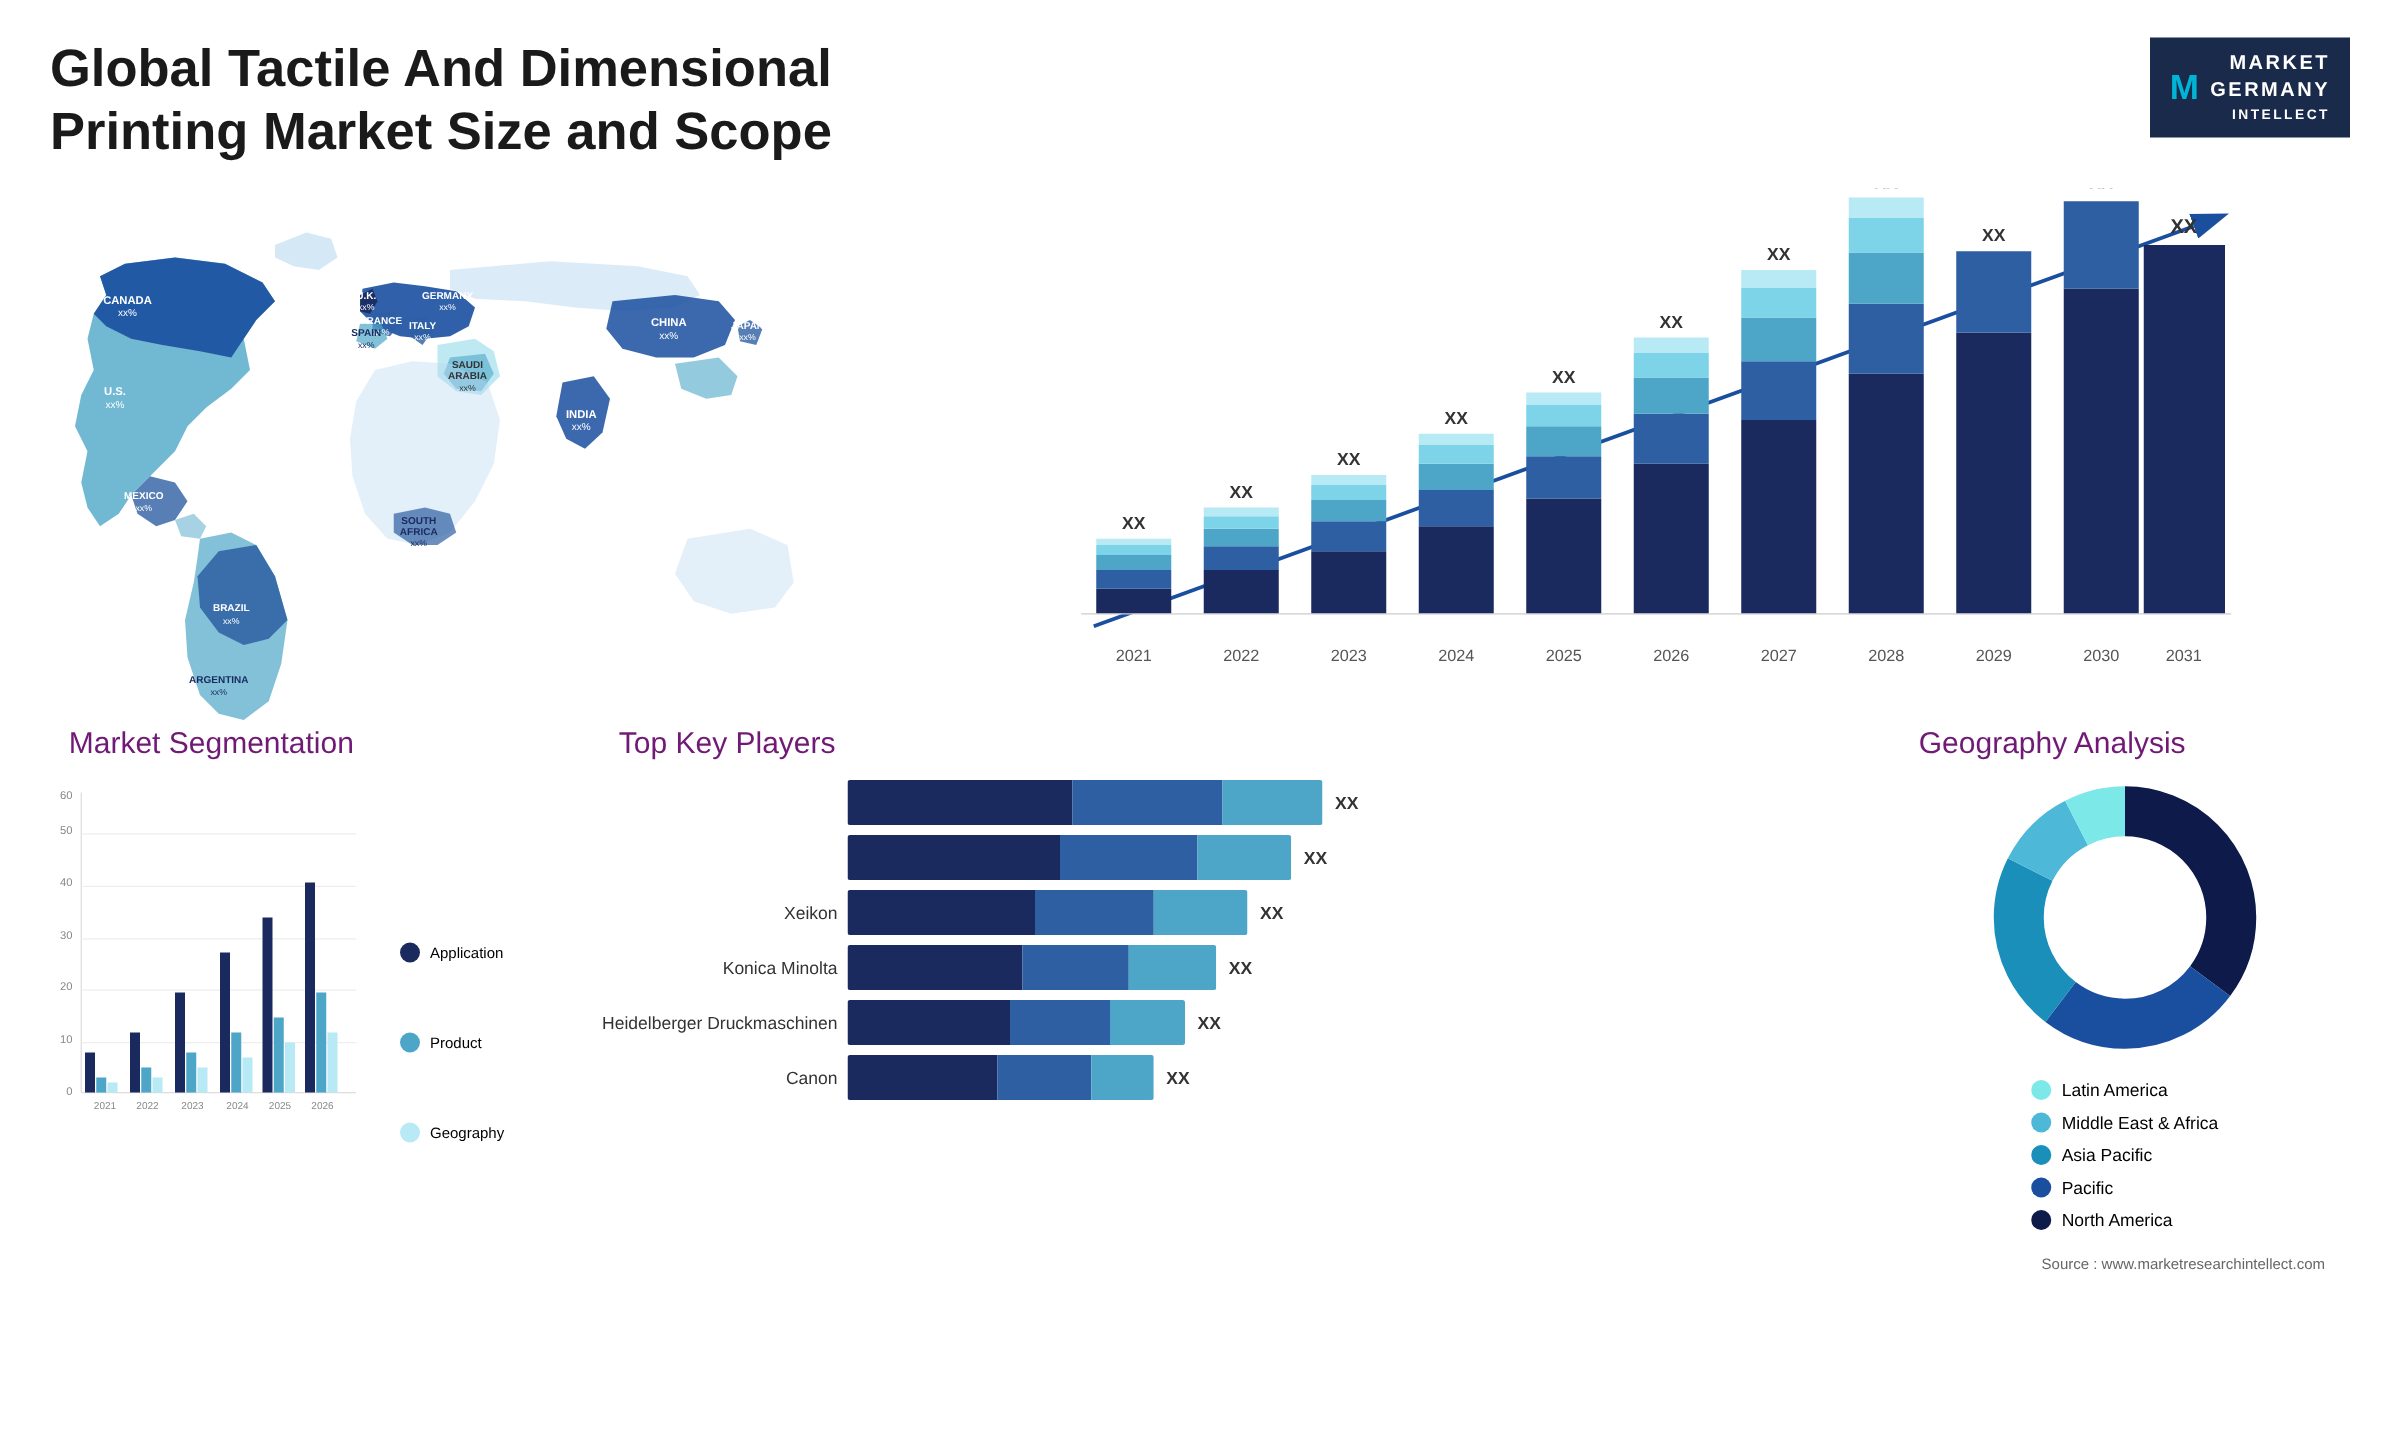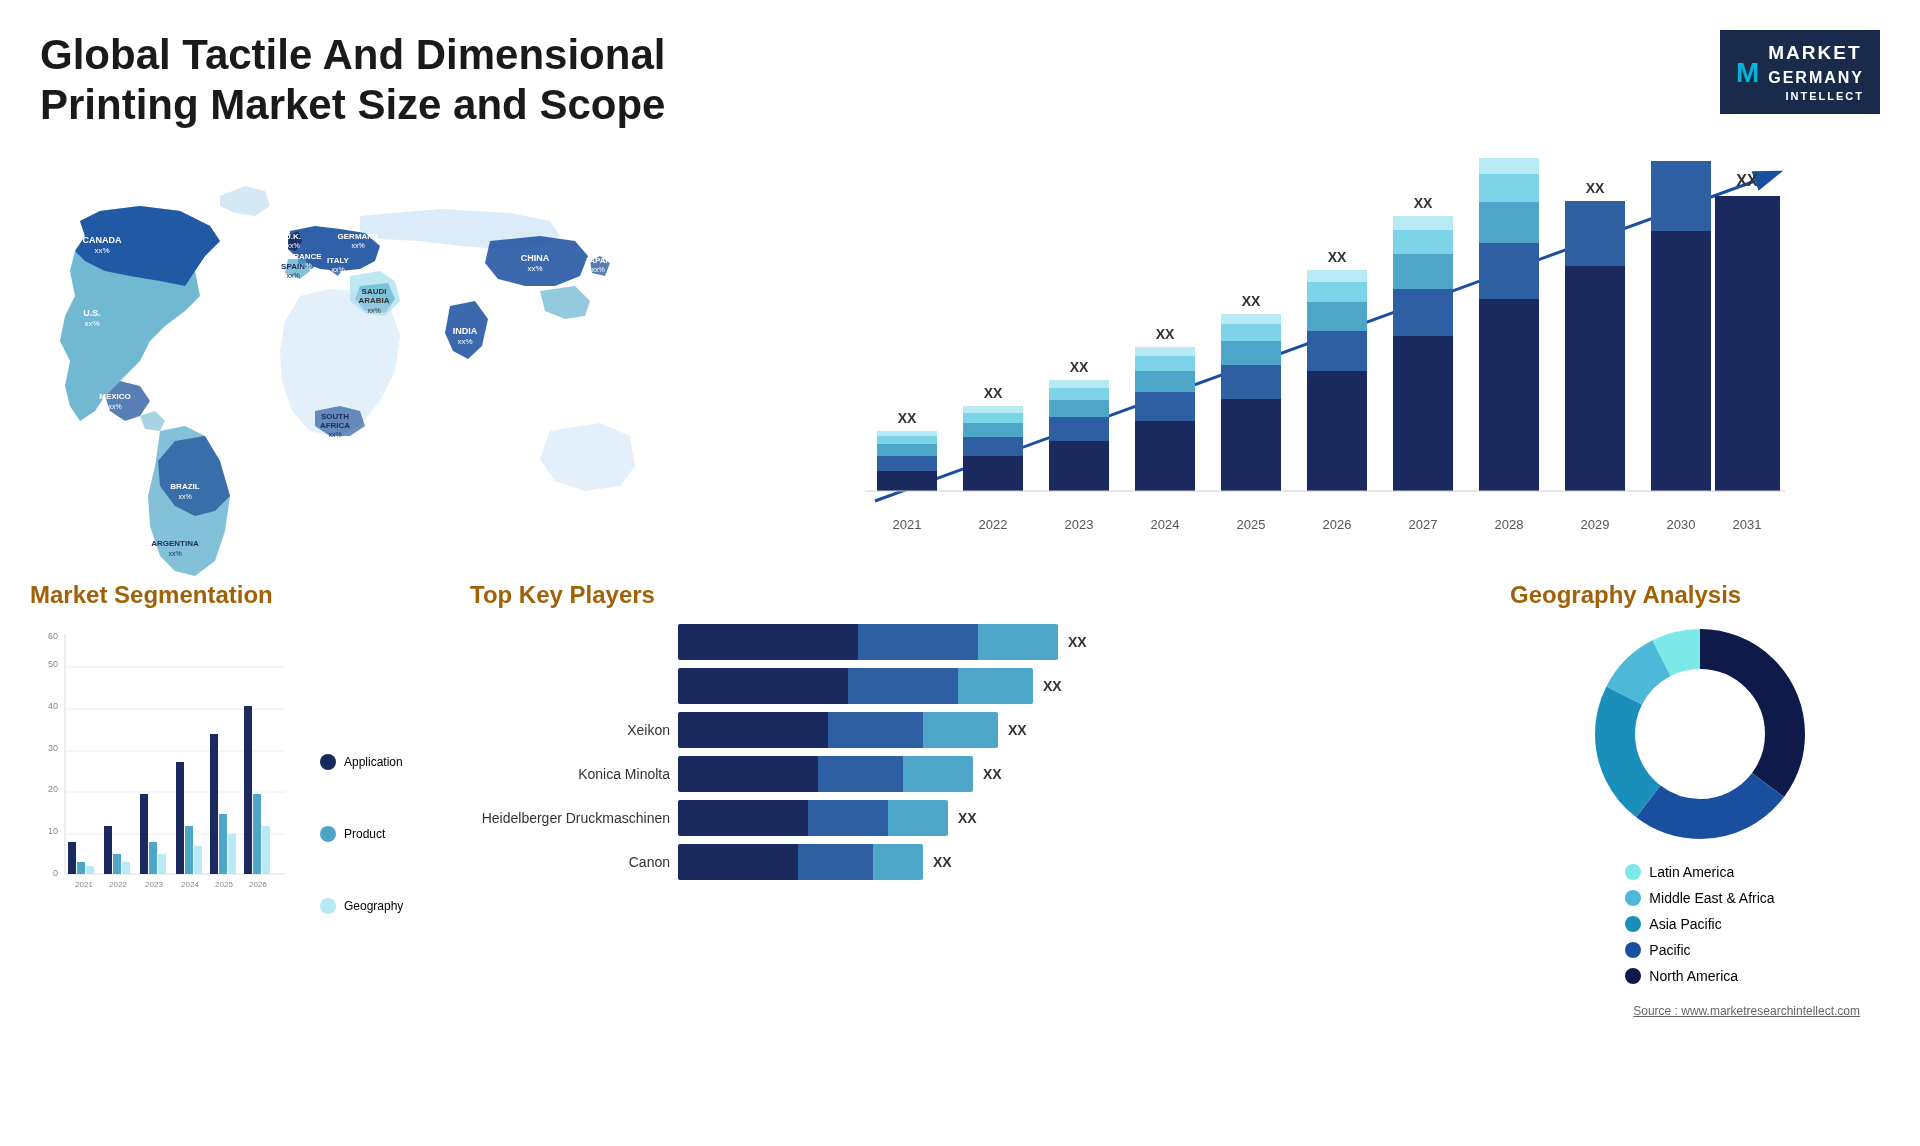--- a/index.html
+++ b/index.html
@@ -68,23 +68,24 @@
       gap: 20px;
     }
 
     
     .segmentation-section {
       width: 400px;
       flex-shrink: 0;
     }
     .section-title {
       font-size: 24px;
-      font-weight: 700;
-      color: #a16207;
+      font-weight: 400;
+      color: #701a75;
       margin-bottom: 15px;
+      margin-left: 25px;
     }
     .seg-legend {
       margin-left: 10px;
       display: flex;
       flex-direction: column;
       gap: 12px;
     }
     .legend-item {
       display: flex;
       align-items: center;
@@ -184,21 +185,21 @@
 </head>
 <body>
 
 <div class="header">
   <h1 class="main-title">Global Tactile And Dimensional Printing Market Size and Scope</h1>
   <div class="logo-area">
     <div class="logo-box">
       <div style="display:flex;align-items:center;gap:8px;">
         <span class="logo-m">M</span>
         <div style="text-align:left;">
-          <div style="font-size:19px;letter-spacing:2px;">MARKET</div>
+          <div style="font-size:16px;letter-spacing:2px;text-align:right;">MARKET</div>
           <div style="font-size:16px;letter-spacing:2px;">GERMANY</div>
           <div style="font-size:11px;letter-spacing:2px;text-align:right;">INTELLECT</div>
         </div>
       </div>
     </div>
   </div>
 </div>
 
 <div class="top-section">
 
@@ -575,15 +576,15 @@
         <div class="regional-legend-item">
           <div class="regional-dot" style="background:#1a4fa0;"></div>
           <span>Pacific</span>
         </div>
         <div class="regional-legend-item">
           <div class="regional-dot" style="background:#0d1a4a;"></div>
           <span>North America</span>
         </div>
       </div>
     </div>
-    <div class="source-text" style="margin-top:20px; font-size:12px;color:#666;text-decoration:underline;">Source : www.marketresearchintellect.com</div>
+    <div class="source-text" style="margin-top:20px; font-size:12px;color:#666;">Source : www.marketresearchintellect.com</div>
   </div>
 </div>
 
 </body></html>

